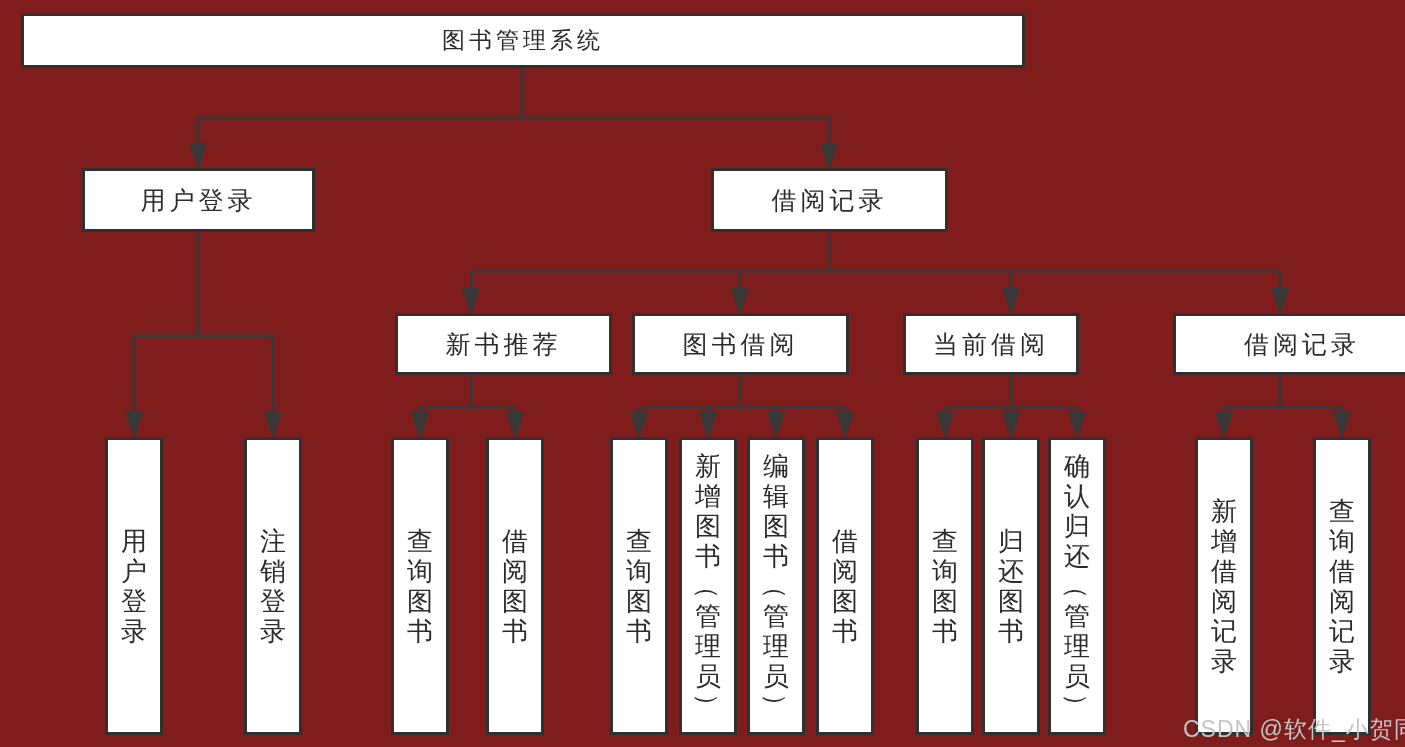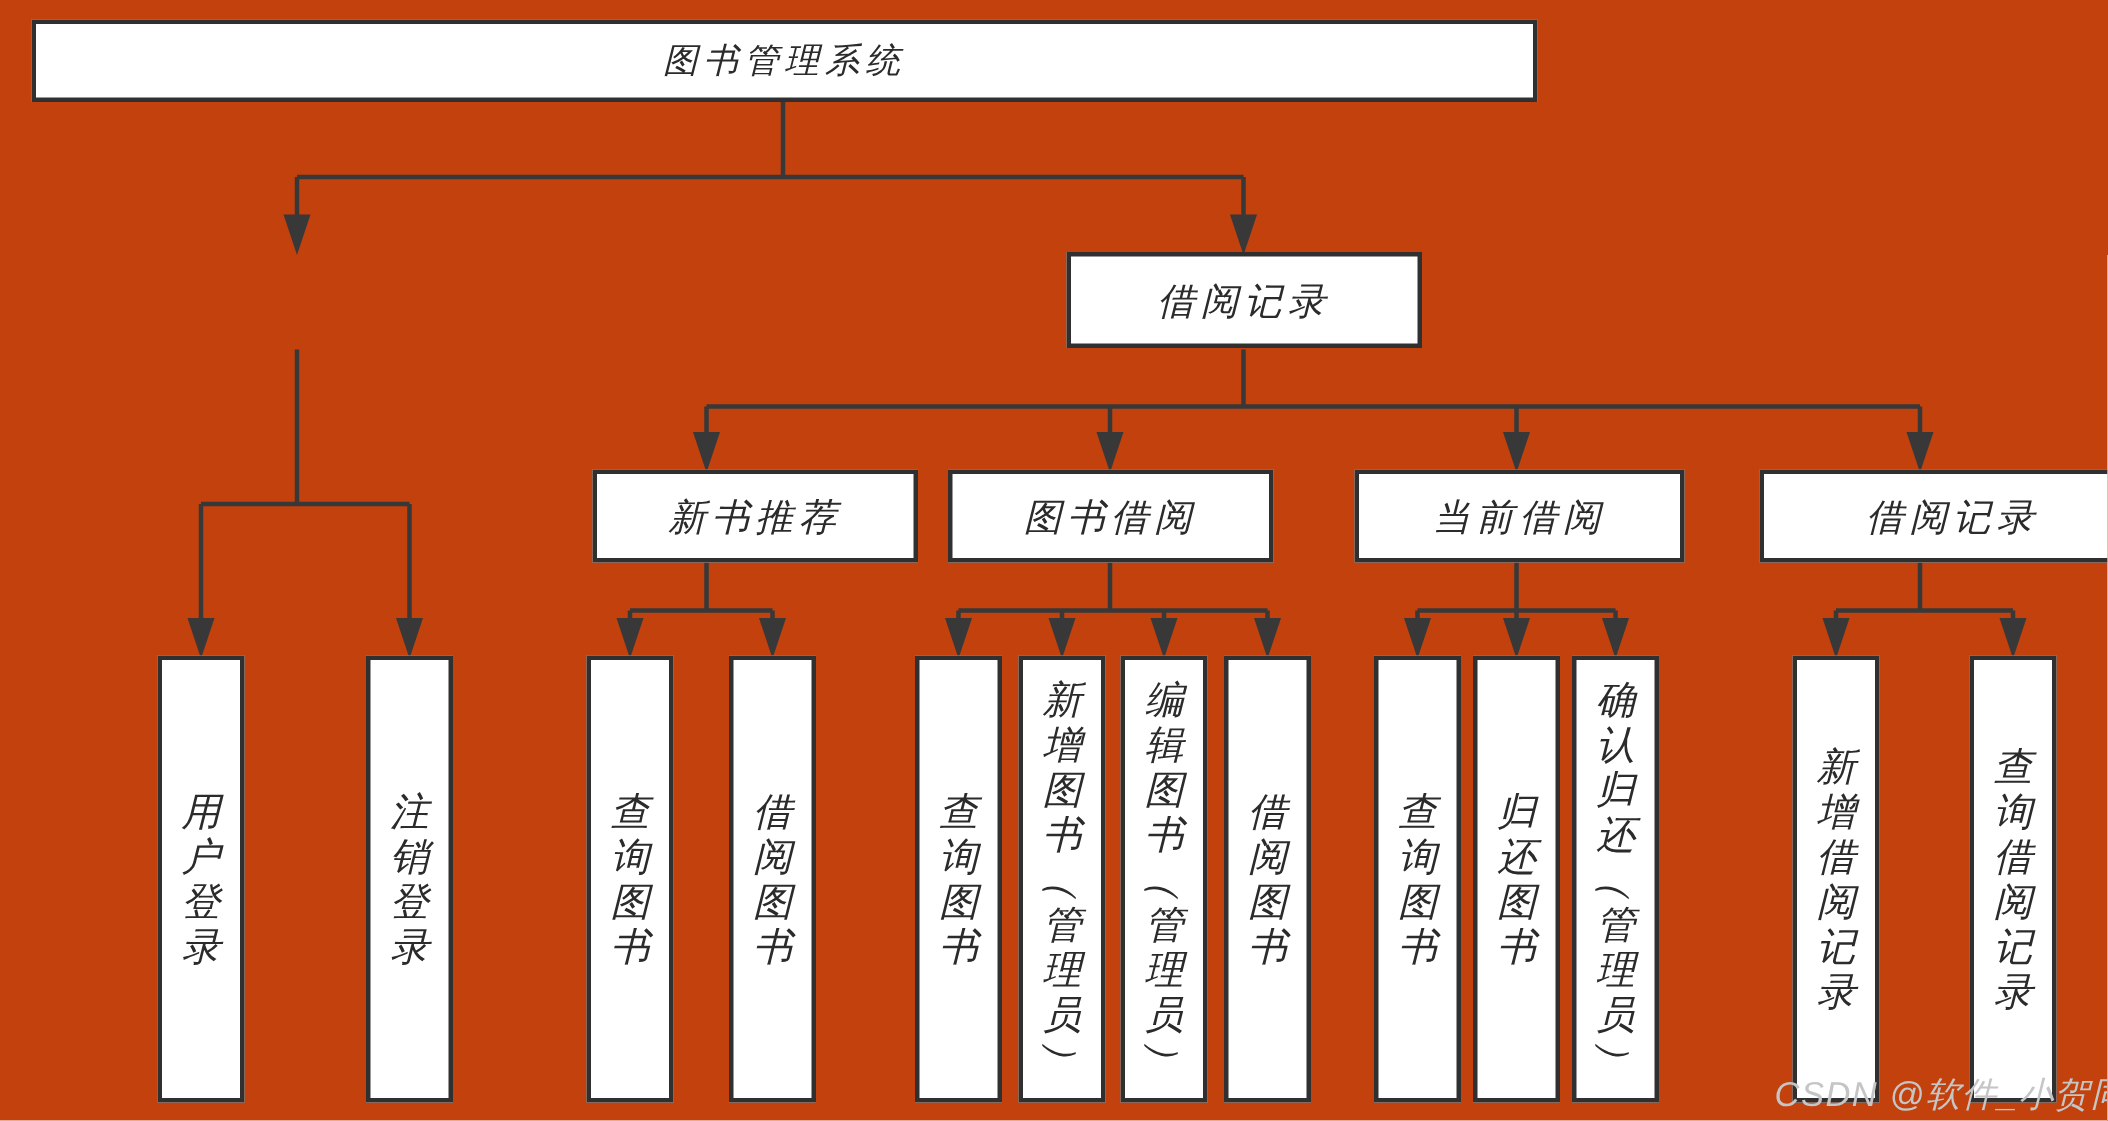--- a/index.html
+++ b/index.html
@@ -4,25 +4,24 @@
 <style>
   html, body {
     margin: 0;
     padding: 0;
     background: #ffffff;
   }
   .canvas {
     position: relative;
     width: 1405px;
     height: 747px;
-    background: #c2410c;
+    background: #7f1d1d;
     font-family: "Liberation Sans", sans-serif;
     color: #2b2b2b;
     overflow: hidden;
-    font-style: italic;
   }
   .connectors {
     position: absolute;
     left: 0;
     top: 0;
     width: 1405px;
     height: 747px;
   }
   .node {
     position: absolute;
@@ -102,25 +101,26 @@
       <polygon points="936,412 954,412 945,439"></polygon>
       <polygon points="1002,412 1020,412 1011,439"></polygon>
       <polygon points="1068,412 1086,412 1077,439"></polygon>
       <polygon points="1215,412 1233,412 1224,439"></polygon>
       <polygon points="1333,412 1351,412 1342,439"></polygon>
     </g>
   </svg>
 
   <div class="node rootbox">图书管理系统</div>
 
+  <div class="node hbox l2" style="left:82px; width:233px;">用户登录</div>
   <div class="node hbox l2" style="left:711px; width:237px;">借阅记录</div>
 
   <div class="node hbox l3" style="left:363px; width:217px;margin-left:32px;">新书推荐</div>
   <div class="node hbox l3" style="left:632px; width:217px;">图书借阅</div>
-  <div class="node hbox l3" style="left:903px; width:220px;">当前借阅</div>
+  <div class="node hbox l3" style="left:903px; width:176px;">当前借阅</div>
   <div class="node hbox l3" style="left:1173px; width:258px;">借阅记录</div>
 
   <div class="node leaf" style="left:105px;">
       <div class="vchar">用</div>
       <div class="vchar">户</div>
       <div class="vchar">登</div>
       <div class="vchar">录</div>
     </div>
   <div class="node leaf" style="left:244px;">
       <div class="vchar">注</div>

